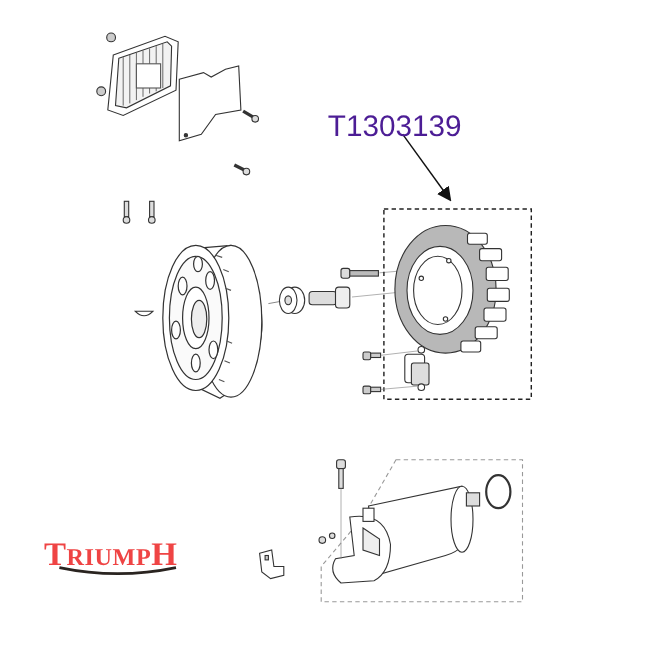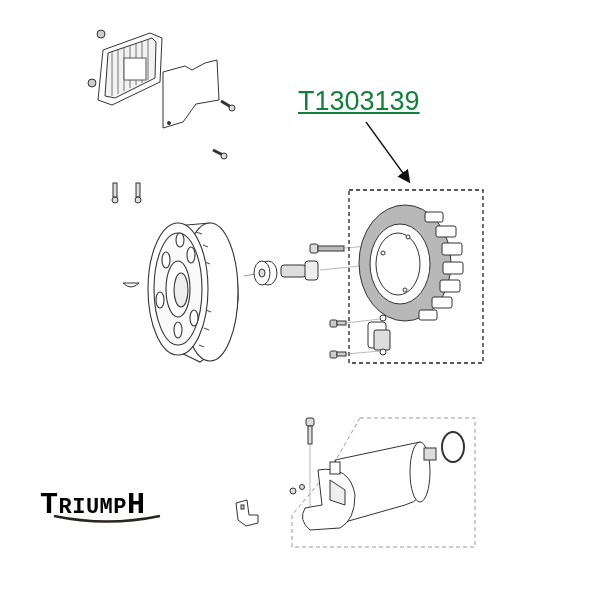--- a/index.html
+++ b/index.html
@@ -1,19 +1,19 @@
 <!DOCTYPE html>
 <html><head>
 <meta charset="utf-8">
 <style>
   html, body { margin:0; padding:0; background:#ffffff; }
   body { width:600px; height:600px; position:relative; overflow:hidden; font-family:"Liberation Sans", sans-serif; }
   #diagram { position:absolute; left:0; top:0; width:600px; height:600px; }
-  .part-number { position:absolute; left:298px; top:86px; font-size:27px; color:#15803d; font-family:"Liberation Sans", sans-serif; letter-spacing:0px;text-decoration:underline; }
-  .logo { position:absolute; left:40px; top:488px; font-family:Liberation Mono, monospace; font-weight:bold; font-size:22px; color:#000000; letter-spacing:0.5px;text-align:right; }
+  .part-number { position:absolute; left:298px; top:100px; font-size:27px; color:#4c1d95; font-family:"Liberation Sans", sans-serif; letter-spacing:0px; }
+  .logo { position:absolute; left:40px; top:488px; font-family:Liberation Serif, serif; font-weight:bold; font-size:22px; color:#ef4444; letter-spacing:0.5px;text-align:right; }
   .logo .big { font-size:30px; }
   .logo-swoosh { position:absolute; left:52px; top:513px; }
 </style>
 </head>
 <body>
 
 <svg id="diagram" viewBox="0 0 600 600" xmlns="http://www.w3.org/2000/svg">
   <defs>
     <marker id="arrowhead" markerWidth="10" markerHeight="10" refX="7" refY="5" orient="auto">
       <path d="M0,0 L10,5 L0,10 z" fill="#111"></path>

